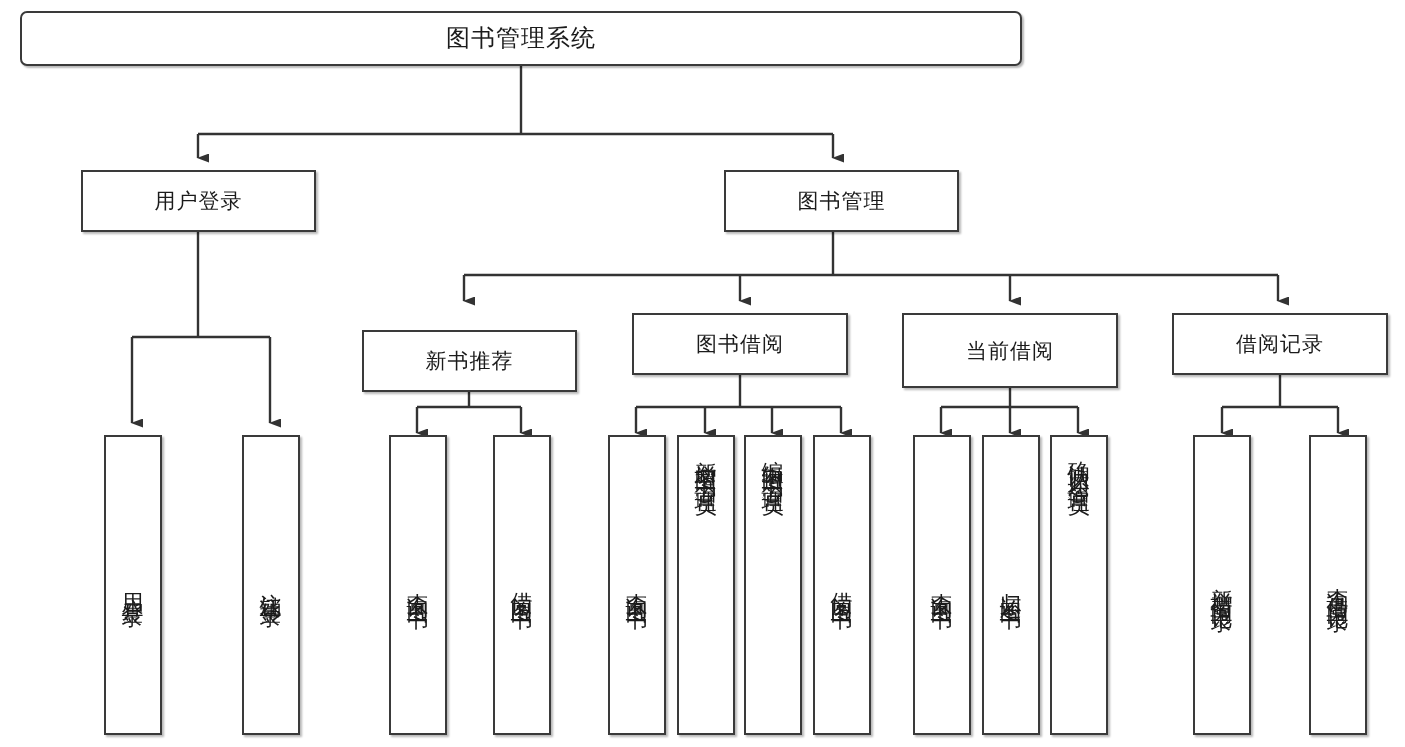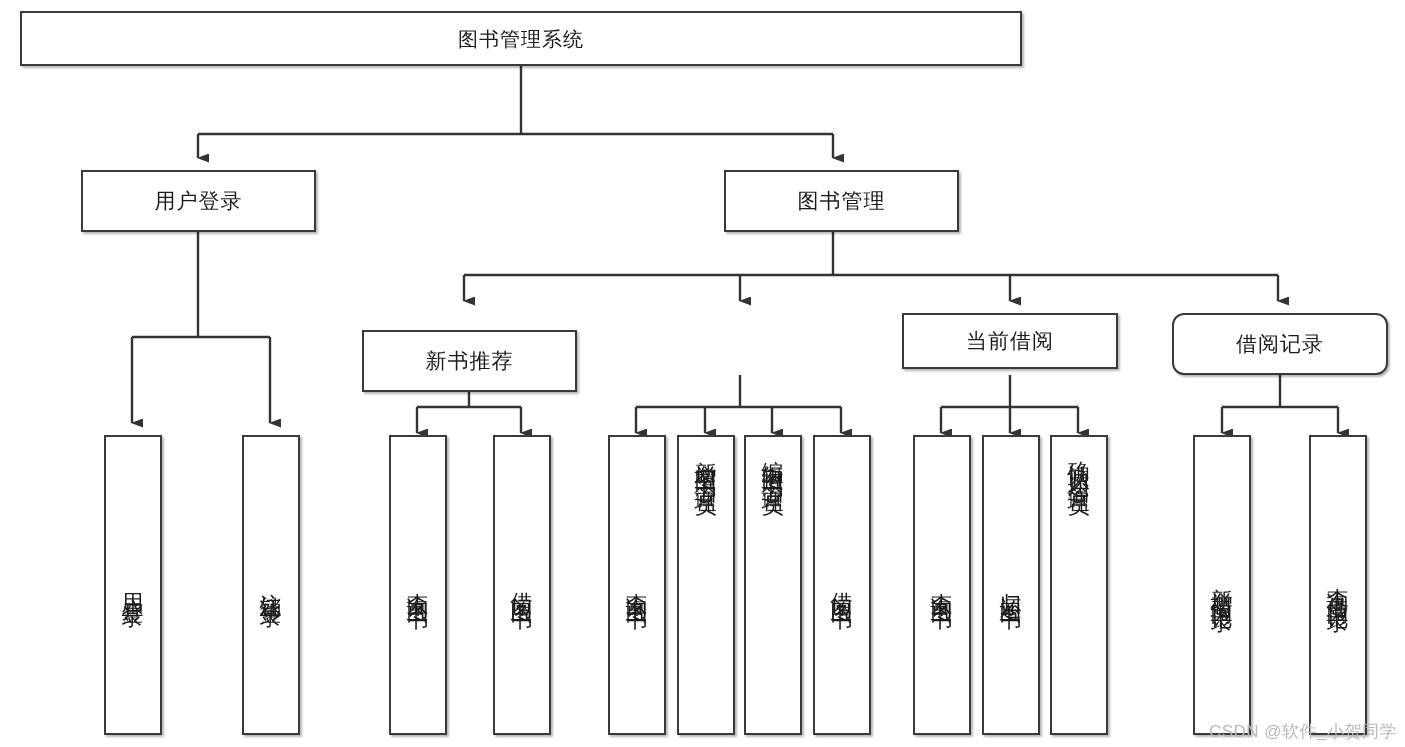--- a/index.html
+++ b/index.html
@@ -35,21 +35,22 @@
     align-items: center;
     justify-content: center;
     color: #1b1b1b;
     letter-spacing: 1px;
   }
   .node.h {
     font-size: 21px;
     line-height: 1.2;
   }
   .node.root {
-    font-size: 20px;
+    font-size: 24px;
+    border-radius: 7px;
   }
   .node.v {
     align-items: flex-start;
     justify-content: center;
     padding-top: 6px;
   }
   .vtext {
     writing-mode: vertical-rl;
     text-orientation: upright;
     font-size: 22px;
@@ -133,24 +134,27 @@
   <div class="node h" style="left:81px; top:170px; width:235px; height:62px;">
     <span>用户登录</span>
   </div>
   <div class="node h" style="left:711px; top:170px; width:235px; height:62px;margin-left:13px;">
     <span>图书管理</span>
   </div>
 
   <div class="node h" style="left:362px; top:330px; width:215px; height:62px;">
     <span>新书推荐</span>
   </div>
-  <div class="node h" style="left:902px; top:313px; width:216px; height:56px;">
+  <div class="node h" style="left:632px; top:313px; width:216px; height:62px;">
+    <span>图书借阅</span>
+  </div>
+  <div class="node h" style="left:902px; top:313px; width:216px; height:75px;">
     <span>当前借阅</span>
   </div>
-  <div class="node h" style="left:1172px; top:313px; width:216px; height:62px;border-radius:12px;">
+  <div class="node h" style="left:1172px; top:313px; width:216px; height:62px;">
     <span>借阅记录</span>
   </div>
 
   <div class="node v mid" style="left:104px; top:435px; width:58px; height:300px;">
     <span class="vtext">用户登录</span>
   </div>
   <div class="node v mid" style="left:242px; top:435px; width:58px; height:300px;">
     <span class="vtext">注销登录</span>
   </div>
 
@@ -184,15 +188,14 @@
     <span class="vtext">确认归还（管理员）</span>
   </div>
 
   <div class="node v mid" style="left:1193px; top:435px; width:58px; height:300px;">
     <span class="vtext">新增借阅记录</span>
   </div>
   <div class="node v mid" style="left:1309px; top:435px; width:58px; height:300px;">
     <span class="vtext">查询借阅记录</span>
   </div>
 
-  <div class="watermark">CSDN @软件_小贺同学</div>
 
 </div>
 
 </body></html>

